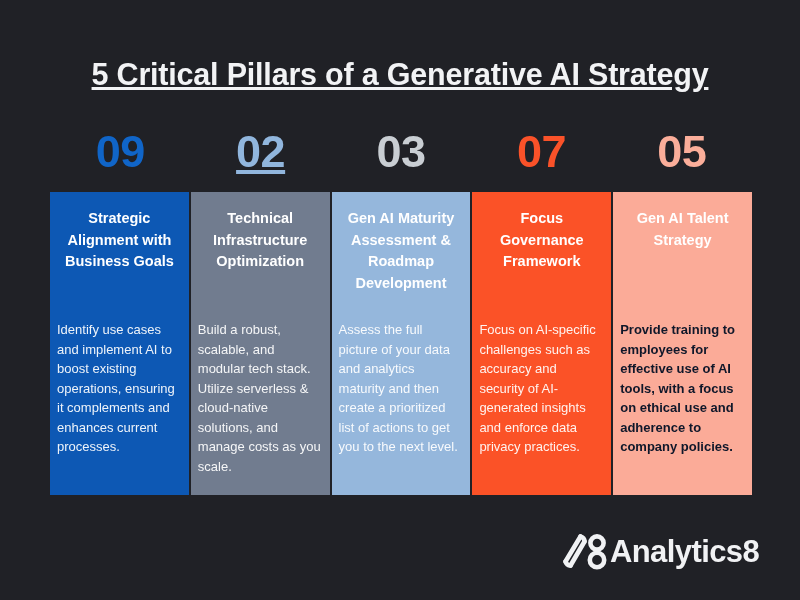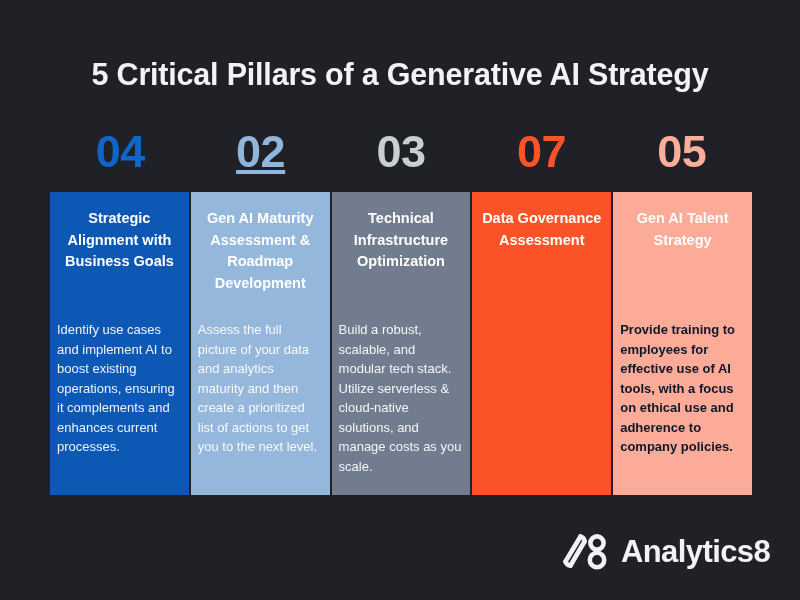--- a/index.html
+++ b/index.html
@@ -99,65 +99,66 @@
   .pillar.light .pillar-body { color: #0f172a; font-weight: bold; }
 
   
   .logo {
     position: absolute;
     left: 558px;
     top: 529px;
     height: 46px;
     display: flex;
     align-items: center;
-    gap: 13px;
+    gap: 2px;
   }
   .logo-mark { width: 50px; height: 46px; display: block; }
   .logo-text {
     font-size: 31px;
     font-weight: bold;
     color: #f1f2f4;
     letter-spacing: -0.6px;
     line-height: 34px;
   }
 </style>
 </head>
 <body style="background: rgb(32, 33, 38);">
 
 <div id="canvas">
 
-  <div class="title" style="color: rgb(242, 243, 245);">5 Critical Pillars of a Generative AI Strategy</div>
+  <div class="title" style="color: rgb(242, 243, 245); text-decoration: underline;">5 Critical Pillars of a Generative AI Strategy</div>
 
   <div class="numbers">
-    <div class="num" style="color: rgb(16, 101, 200);">04</div>
+    <div class="num" style="color: rgb(16, 101, 200);">09</div>
     <div class="num" style="color: rgb(145, 182, 221); text-decoration: underline;">02</div>
     <div class="num" style="color: rgb(201, 206, 211);">03</div>
     <div class="num" style="color: rgb(250, 82, 41);">07</div>
     <div class="num" style="color: rgb(251, 174, 154); text-align: center;">05</div>
   </div>
 
   <div class="pillars">
 
     <div class="pillar" style="background: rgb(13, 88, 180);">
       <div class="pillar-heading">Strategic Alignment with Business Goals</div>
       <div class="pillar-body">Identify use cases and implement AI to boost existing operations, ensuring it complements and enhances current processes.</div>
     </div>
 
+    <div class="pillar" style="background: rgb(113, 124, 143);">
+      <div class="pillar-heading">Technical Infrastructure Optimization</div>
+      <div class="pillar-body">Build a robust, scalable, and modular tech stack. Utilize serverless &amp; cloud-native solutions, and manage costs as you scale.</div>
+    </div>
+
     <div class="pillar" style="background: rgb(149, 183, 220);">
       <div class="pillar-heading">Gen AI Maturity Assessment &amp; Roadmap Development</div>
       <div class="pillar-body">Assess the full picture of your data and analytics maturity and then create a prioritized list of actions to get you to the next level.</div>
     </div>
 
-    <div class="pillar" style="background: rgb(113, 124, 143);">
-      <div class="pillar-heading">Technical Infrastructure Optimization</div>
-      <div class="pillar-body">Build a robust, scalable, and modular tech stack. Utilize serverless &amp; cloud-native solutions, and manage costs as you scale.</div>
-    </div>
-
     <div class="pillar" style="background: rgb(251, 82, 39);">
-      <div class="pillar-heading">Data Governance Assessment</div>
+      <div class="pillar-heading">Focus Governance Framework</div>
+      <div class="pillar-body">Focus on AI-specific challenges such as accuracy and security of AI-generated insights and enforce data privacy practices.</div>
     </div>
 
     <div class="pillar light" style="background: rgb(251, 171, 152);">
       <div class="pillar-heading">Gen AI Talent Strategy</div>
       <div class="pillar-body">Provide training to employees for effective use of AI tools, with a focus on ethical use and adherence to company policies.</div>
     </div>
 
   </div>
 
   <div class="logo">

